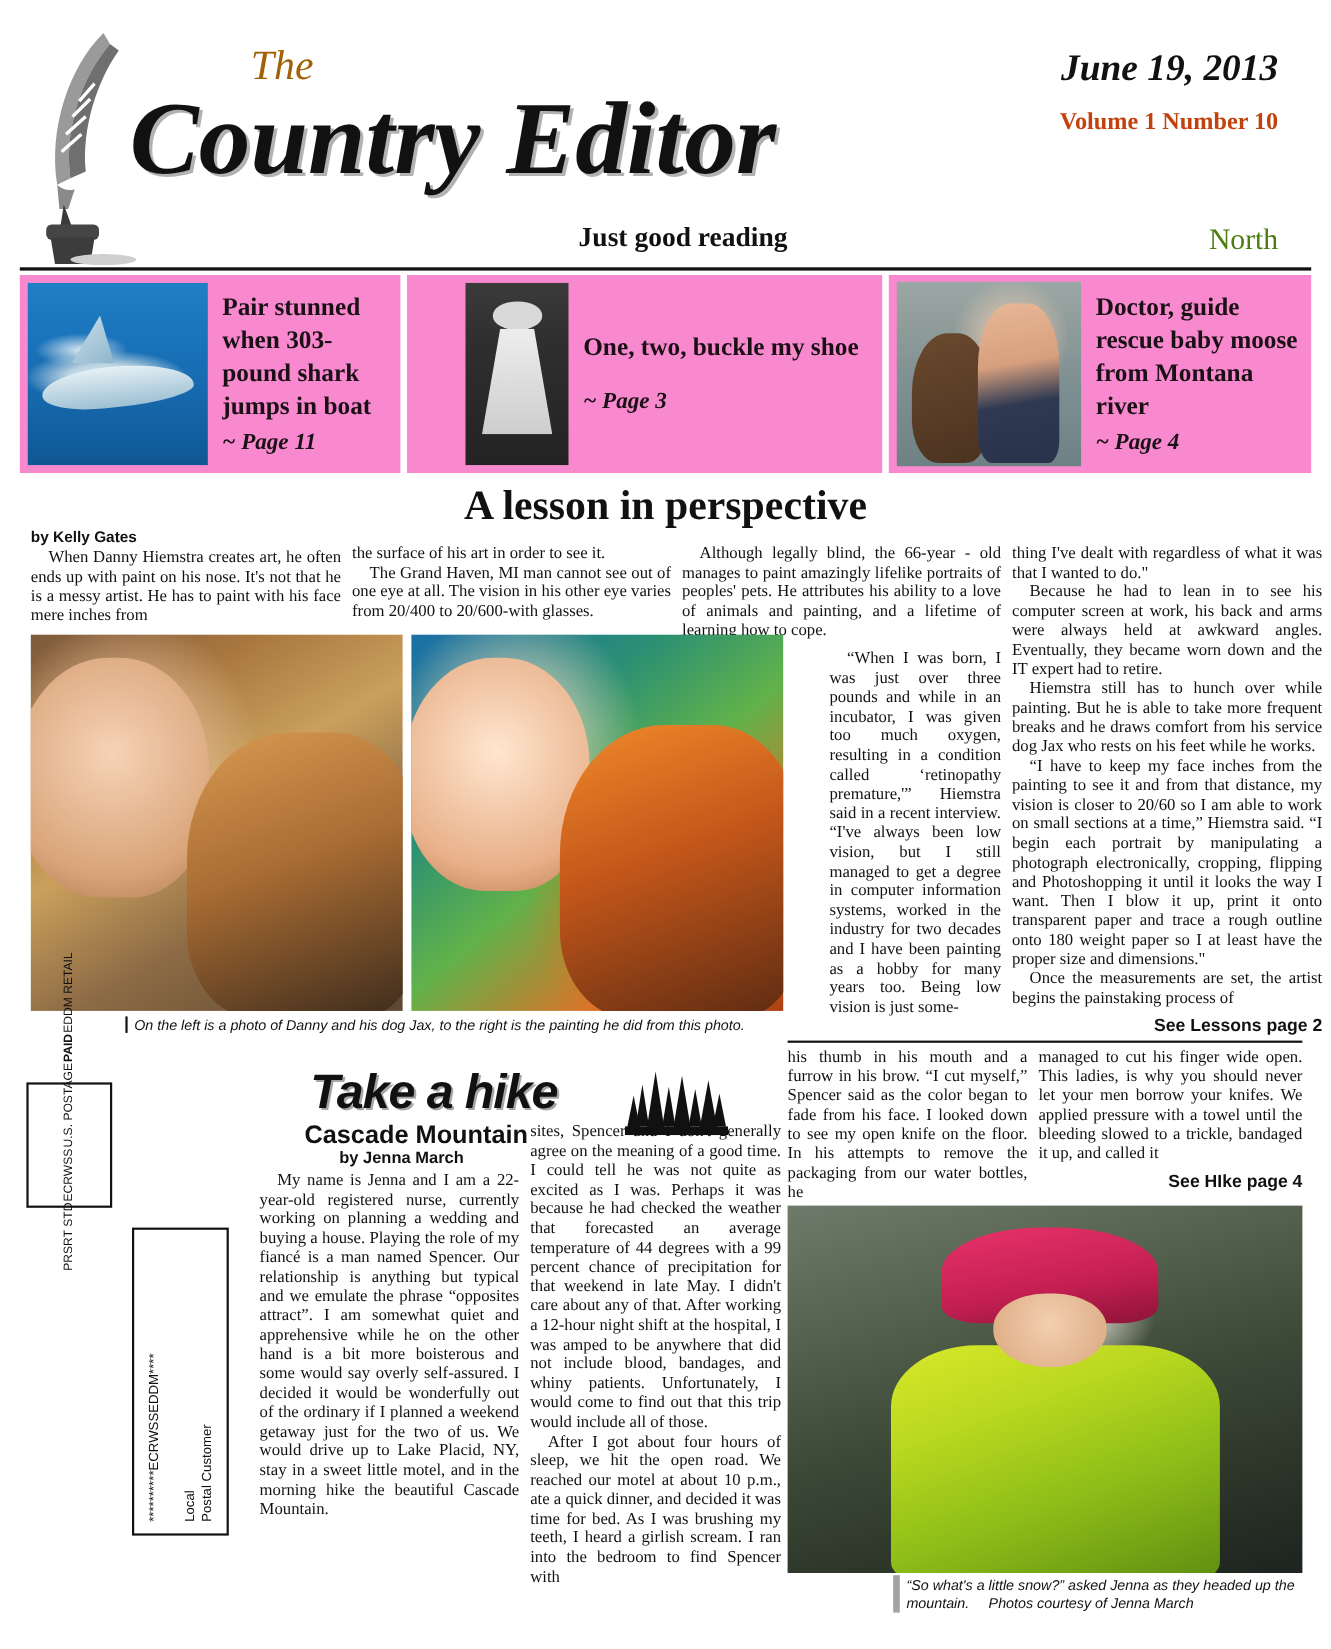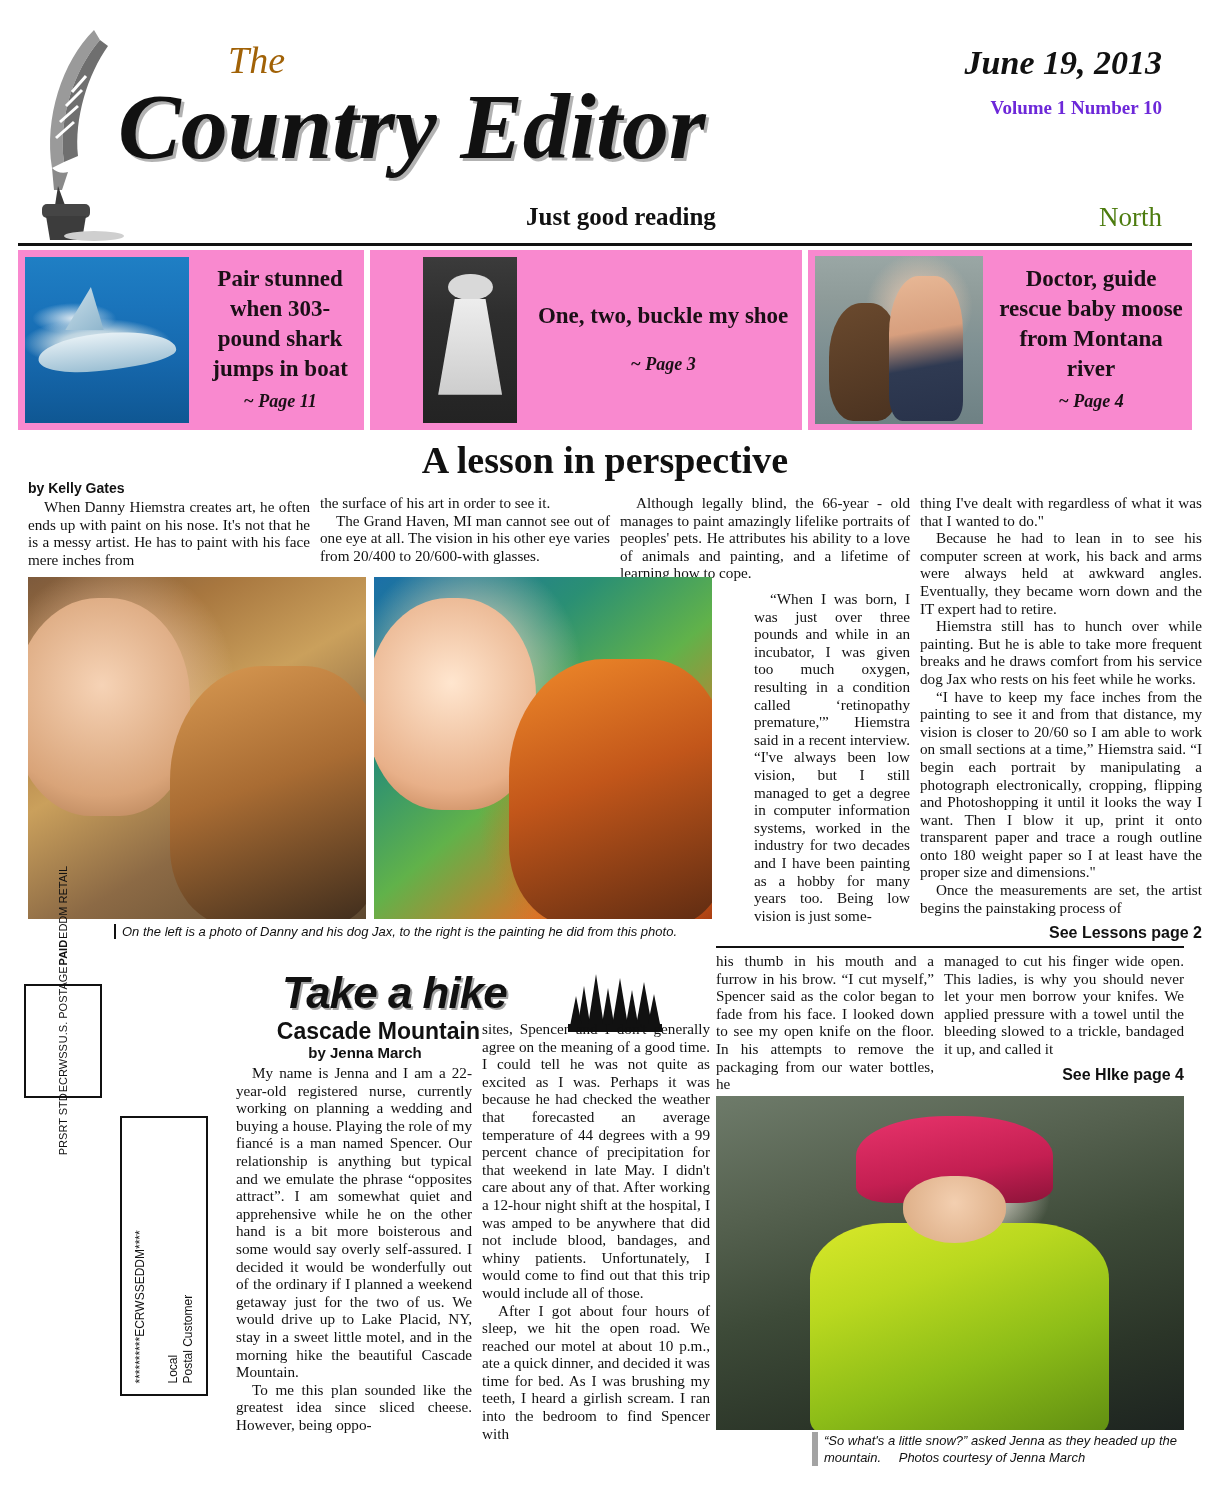--- a/index.html
+++ b/index.html
@@ -31,42 +31,42 @@
     font-size:25px;color:#111;
   }
   .issue-date{
     position:absolute;right:48px;top:44px;
     font-family:"Liberation Serif",serif;font-weight:bold;font-style:italic;
     font-size:34px;color:#111;white-space:nowrap;
   }
   .issue-vol{
     position:absolute;right:48px;top:97px;
     font-family:"Liberation Serif",serif;font-weight:bold;
-    font-size:19px;color:#6d28d9;white-space:nowrap;
+    font-size:22px;color:#c2410c;white-space:nowrap;
   }
   .edition{
     position:absolute;right:48px;top:202px;
     font-family:"Liberation Serif",serif;
     font-size:27px;color:#4d7c0f;
   }
   .rule-thick{position:absolute;left:18px;top:243px;width:1174px;height:3px;background:#111;}
 
   
   .teasers{position:absolute;left:18px;top:250px;width:1174px;height:180px;display:flex;gap:6px;}
   .teaser{background:#f989cf;display:flex;align-items:center;position:relative;overflow:hidden;}
   .t1{width:348px;}
   .t2{width:388px;padding-left:46px;}
   .t3{width:386px;}
   .teaser-photo{flex:none;margin:7px;border:0;overflow:hidden;position:relative;}
   .teaser-text{
-    flex:1;text-align:center;padding:0 6px;
+    flex:1;padding:0 6px;
     font-family:"Liberation Serif",serif;font-weight:bold;
     font-size:23px;line-height:30px;color:#1a1016;
   }
-  .teaser-text .pg{display:block;font-style:italic;font-size:18px;margin-top:2px;}
+  .teaser-text .pg{display:block;font-style:italic;font-size:21px;margin-top:2px;}
   .t2 .teaser-text{font-size:23px;line-height:46px;}
 
   
   .ph-shark{width:164px;height:166px;
     background:
       radial-gradient(ellipse 120px 40px at 44% 52%, #e9f2f6 0%, #bcd3e0 30%, rgba(120,170,200,0) 62%),
       radial-gradient(ellipse 60px 22px at 30% 37%, #dfeaf1 0%, rgba(160,200,220,0) 70%),
       linear-gradient(180deg,#1f7fc4 0%,#1a74bb 30%,#1668ad 62%,#0f5793 100%);
     position:relative;}
   .ph-shark::before{content:"";position:absolute;left:22%;top:18%;width:26%;height:26%;
@@ -327,21 +327,20 @@
       <rect x="0" y="58" width="94" height="8"></rect>
     </g>
   </svg>
   <div class="hike-sub">Cascade Mountain</div>
   <div class="hike-by">by Jenna March</div>
 
   <div class="divider-top"></div>
 
   <div class="hike-c1 col-body">
     <p>My name is Jenna and I am a 22-year-old registered nurse, currently working on planning a wedding and buying a house. Playing the role of my fiancé is a man named Spencer. Our relationship is anything but typical and we emulate the phrase “opposites attract”. I am somewhat quiet and apprehensive while he on the other hand is a bit more boisterous and some would say overly self-assured. I decided it would be wonderfully out of the ordinary if I planned a weekend getaway just for the two of us. We would drive up to Lake Placid, NY, stay in a sweet little motel, and in the morning hike the beautiful Cascade Mountain.</p>
-    <p>To me this plan sounded like the greatest idea since sliced cheese. However, being oppo-</p>
   </div>
   <div class="hike-c2 col-body">
     <p style="text-indent:0">sites, Spencer and I don't generally agree on the meaning of a good time. I could tell he was not quite as excited as I was. Perhaps it was because he had checked the weather that forecasted an average temperature of 44 degrees with a 99 percent chance of precipitation for that weekend in late May. I didn't care about any of that. After working a 12-hour night shift at the hospital, I was amped to be anywhere that did not include blood, bandages, and whiny patients. Unfortunately, I would come to find out that this trip would include all of those.</p>
     <p>After I got about four hours of sleep, we hit the open road. We reached our motel at about 10 p.m., ate a quick dinner, and decided it was time for bed. As I was brushing my teeth, I heard a girlish scream. I ran into the bedroom to find Spencer with</p>
   </div>
   <div class="hike-c3 col-body">
     <p style="text-indent:0">his thumb in his mouth and a furrow in his brow. “I cut myself,” Spencer said as the color began to fade from his face. I looked down to see my open knife on the floor. In his attempts to remove the packaging from our water bottles, he</p>
   </div>
   <div class="hike-c4 col-body">
     <p style="text-indent:0">managed to cut his finger wide open. This ladies, is why you should never let your men borrow your knifes. We applied pressure with a towel until the bleeding slowed to a trickle, bandaged it up, and called it</p>

